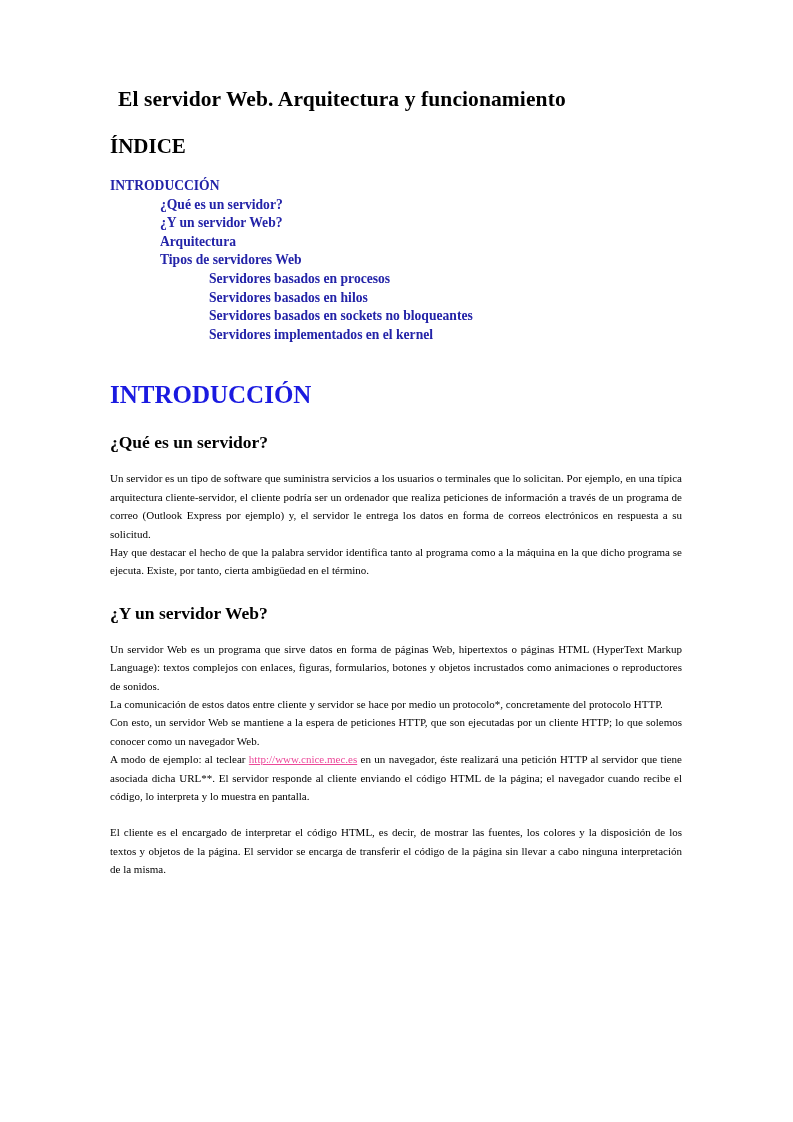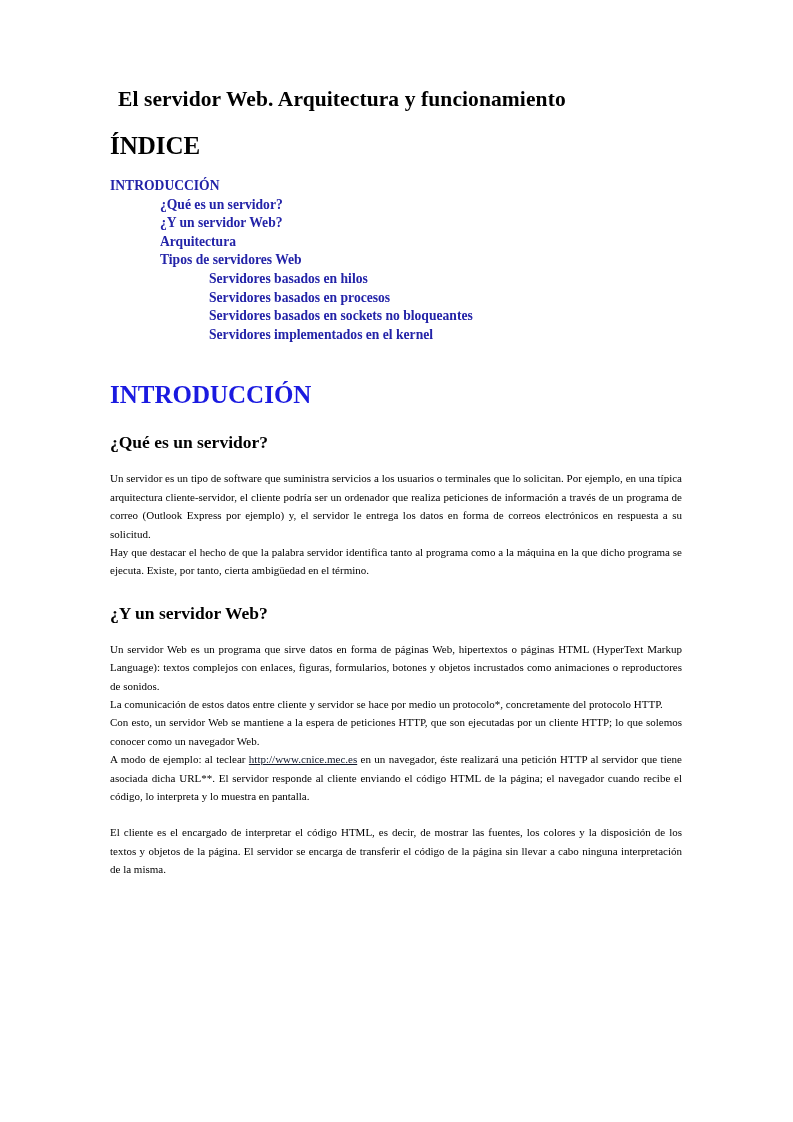--- a/index.html
+++ b/index.html
@@ -37,21 +37,21 @@
     text-align: left;
     text-indent: 8px;
     margin: 0;
     padding-top: 86px;
     line-height: 26px;
     letter-spacing: 0.1px;
   }
 
   
   .index-heading {
-    font-size: 25px;
+    font-size: 21px;
     font-weight: bold;
     margin: 0;
     padding-top: 21px;
     line-height: 26px;
   }
 
   
   .toc {
     margin: 0;
     padding-top: 18px;
@@ -97,42 +97,42 @@
     color: #000000;
   }
   .para.first-after-heading {
     padding-top: 16px;
   }
   .para.gap-before {
     padding-top: 18px;
   }
 
   .doc-link {
-    color: #0f172a;
+    color: #ec4899;
     text-decoration: underline;
   }
 </style>
 </head>
 <body>
 
 <div class="page">
   <div class="content">
 
     <h1 class="doc-title">El servidor Web. Arquitectura y funcionamiento</h1>
 
     <h2 class="index-heading">ÍNDICE</h2>
 
     <nav class="toc">
       <div class="toc-entry lvl0">INTRODUCCIÓN</div>
       <div class="toc-entry lvl1">¿Qué es un servidor?</div>
       <div class="toc-entry lvl1">¿Y un servidor Web?</div>
       <div class="toc-entry lvl1">Arquitectura</div>
       <div class="toc-entry lvl1">Tipos de servidores Web</div>
+      <div class="toc-entry lvl2">Servidores basados en procesos</div>
       <div class="toc-entry lvl2">Servidores basados en hilos</div>
-      <div class="toc-entry lvl2">Servidores basados en procesos</div>
       <div class="toc-entry lvl2">Servidores basados en sockets no bloqueantes</div>
       <div class="toc-entry lvl2">Servidores implementados en el kernel</div>
     </nav>
 
     <h2 class="section-heading">INTRODUCCIÓN</h2>
 
     <h3 class="subsection-heading">¿Qué es un servidor?</h3>
 
     <p class="para first-after-heading">Un servidor es un tipo de software que suministra servicios a los usuarios o terminales que lo solicitan. Por ejemplo, en una típica arquitectura cliente-servidor, el cliente podría ser un ordenador que realiza peticiones de información a través de un programa de correo (Outlook Express por ejemplo) y, el servidor le entrega los datos en forma de correos electrónicos en respuesta a su solicitud.</p>
 

